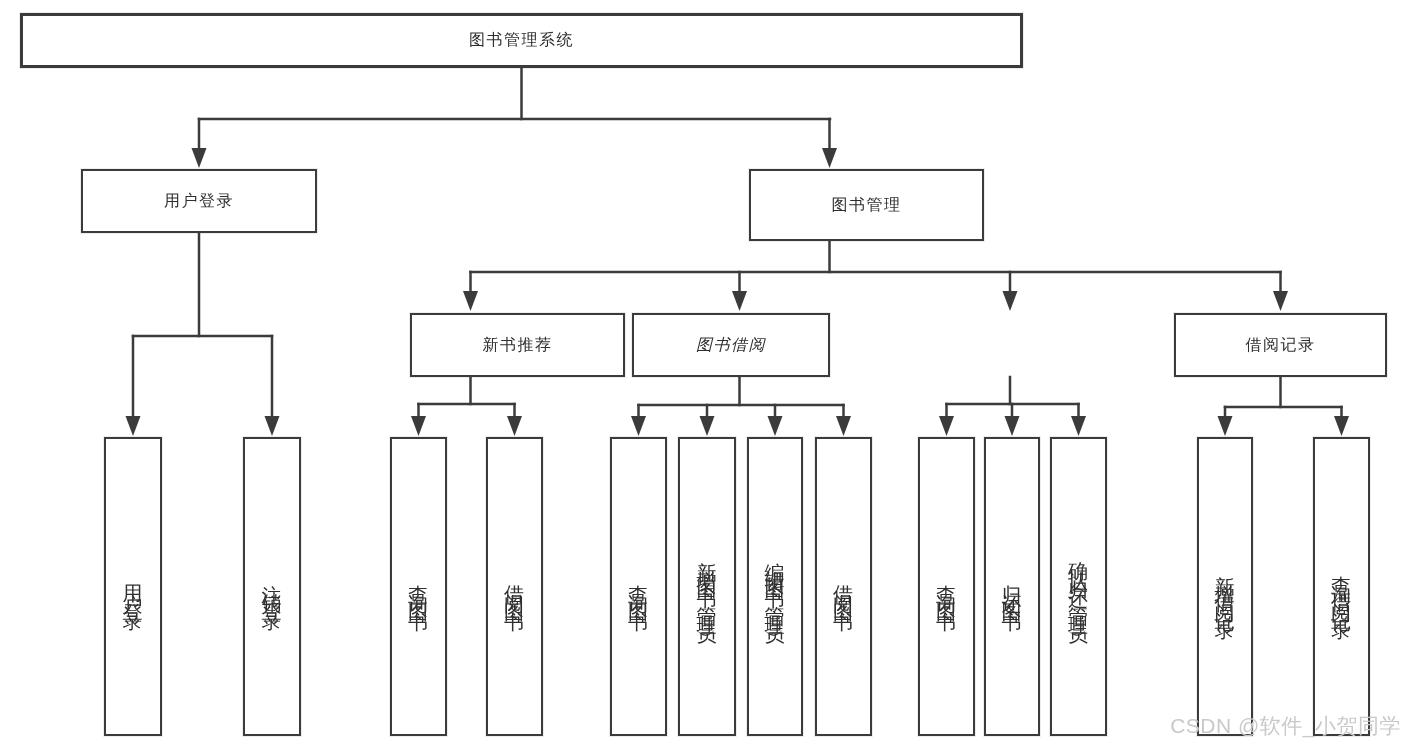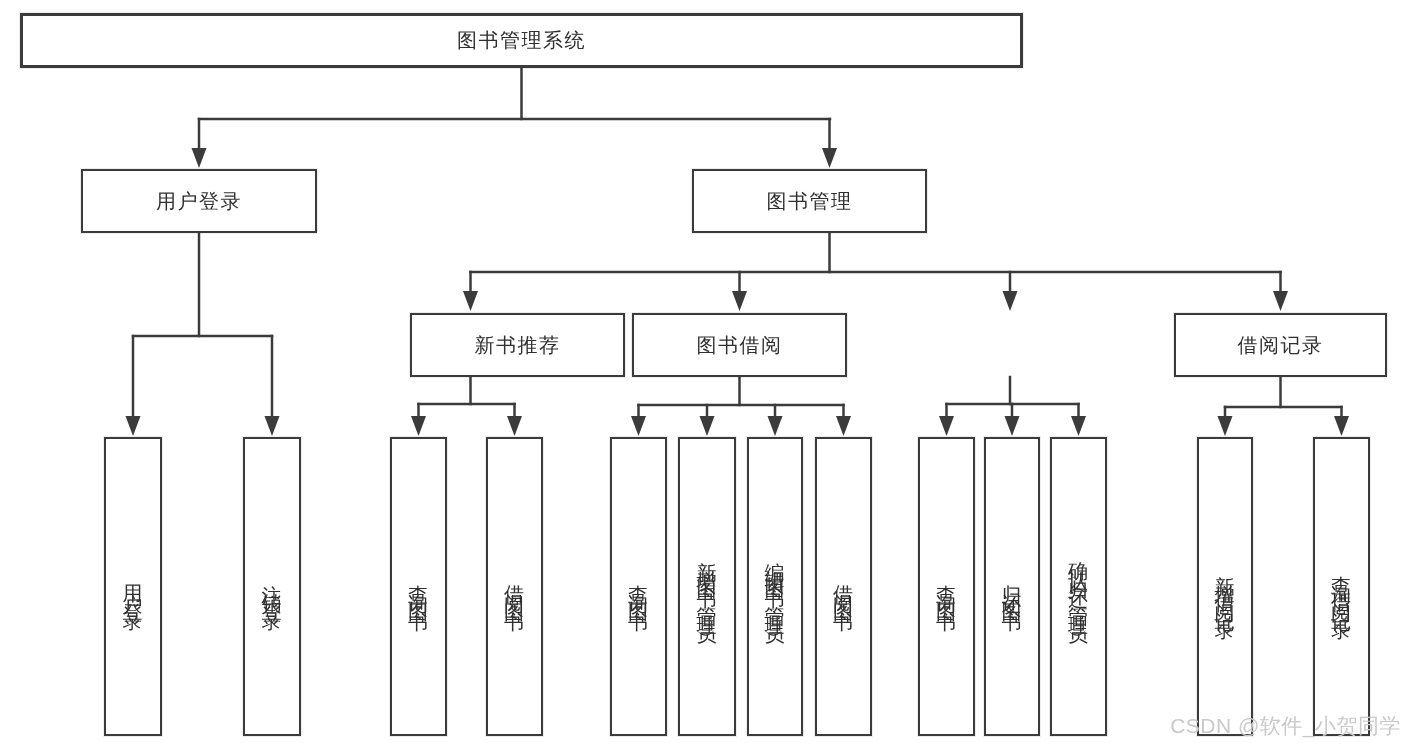--- a/index.html
+++ b/index.html
@@ -12,21 +12,21 @@
   .connectors line{ stroke:var(--line,#3b3b3b); stroke-width:2.5; stroke-linecap:square; }
   .connectors polygon{ fill:var(--line,#3b3b3b); }
   .box{
     position:absolute; background:#fff;
     border:2.5px solid var(--border,#3b3b3b);
     display:flex; align-items:center; justify-content:center;
     color:var(--text,#2f2f2f);
     box-shadow:0 0 0 1px rgba(0,0,0,0.07);
   }
   .box.root{ border-width:3px; }
-  .box.h span{ font-size:20px; letter-spacing:1.5px; white-space:nowrap;text-align:right; }
+  .box.h span{ font-size:16px; letter-spacing:1.5px; white-space:nowrap;text-align:right; }
   .box.v span{
     writing-mode:vertical-rl; text-orientation:mixed;
     font-size:20px; line-height:1; letter-spacing:9px; white-space:nowrap;
   }
   .watermark{
     position:absolute; top:712px; right:4px; z-index:5;
     font-size:21px; letter-spacing:0.5px;
     color:var(--watermark,#c9c9c9);
   }
 </style>
@@ -97,28 +97,28 @@
     <polygon points="1334,416 1349,416 1341.5,436"></polygon>
   </svg>
 
   <div class="box h root" style="left:20px;top:13px;width:1003px;height:55px;">
     <span>图书管理系统</span>
   </div>
 
   <div class="box h" style="left:81px;top:169px;width:236px;height:64px;">
     <span>用户登录</span>
   </div>
-  <div class="box h" style="left:692px;top:169px;width:235px;height:64px;">
+  <div class="box h" style="left:749px;top:169px;width:235px;height:72px;">
     <span>图书管理</span>
   </div>
 
   <div class="box h" style="left:363px;top:313px;width:215px;height:64px;margin-left:47px;">
     <span>新书推荐</span>
   </div>
-  <div class="box h" style="left:632px;top:313px;width:215px;height:64px;">
+  <div class="box h" style="left:632px;top:313px;width:198px;height:64px;font-style:italic;">
     <span>图书借阅</span>
   </div>
   <div class="box h" style="left:1174px;top:313px;width:213px;height:64px;font-family:Liberation Serif, serif;">
     <span>借阅记录</span>
   </div>
 
   <div class="box v" style="left:104px;top:437px;width:58px;height:299px;">
     <span>用户登录</span>
   </div>
   <div class="box v" style="left:243px;top:437px;width:58px;height:299px;">

